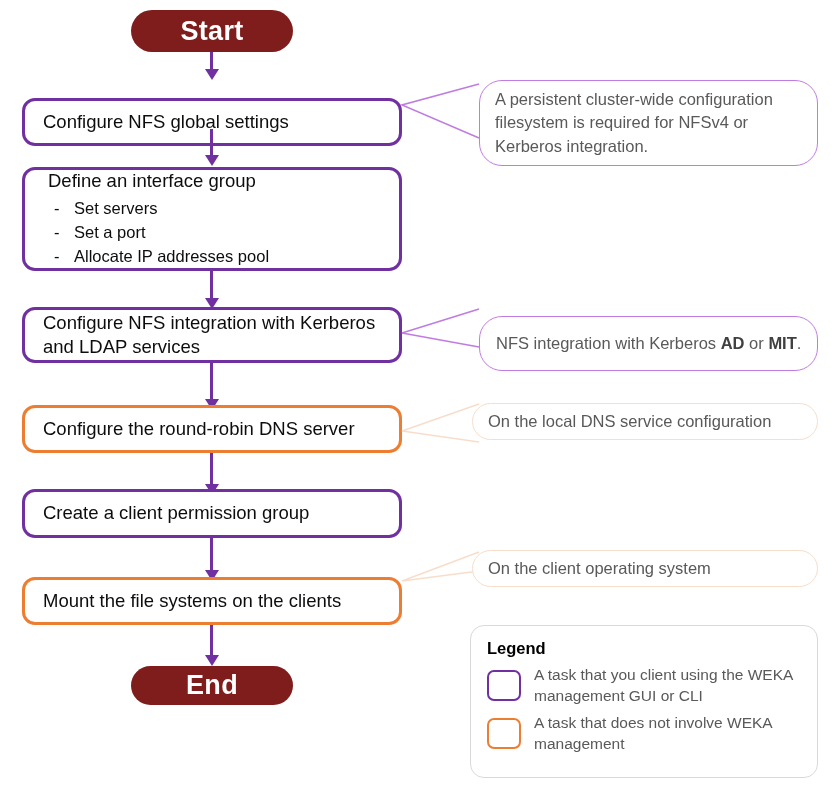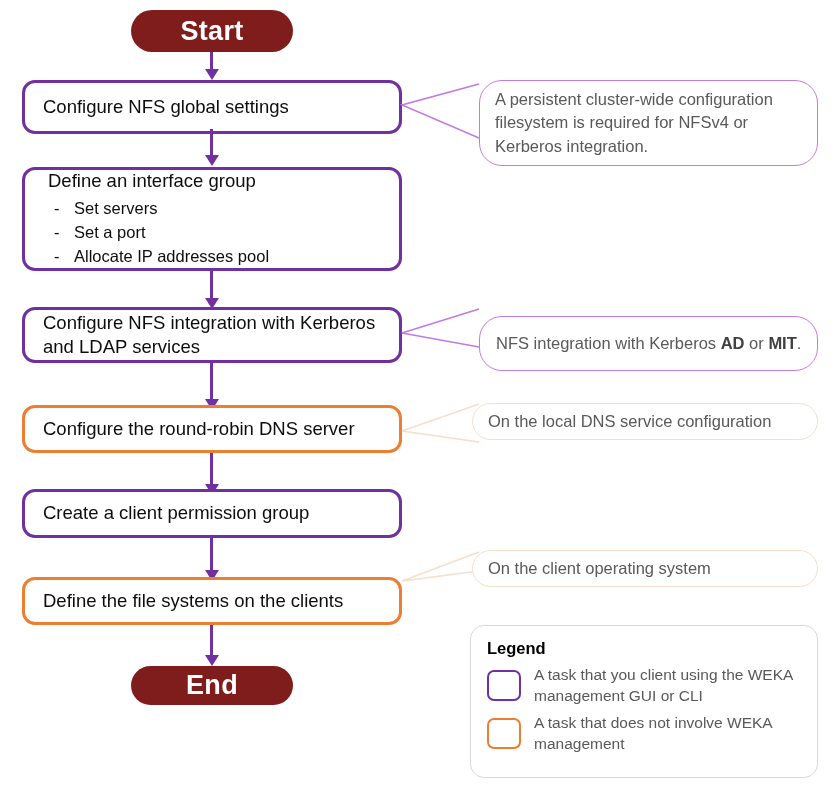--- a/index.html
+++ b/index.html
@@ -149,21 +149,21 @@
 
 <div id="canvas">
 
   <div class="pill" style="left:131px; top:10px; width:162px; height:42px;">
     <span>Start</span>
   </div>
 
   <div class="arrow" style="left:210px; top:52px; height:19px;"></div>
   <div class="arrowhead" style="left:205px; top:69px;"></div>
 
-  <div class="node purple" style="left:22px; top:80px; width:380px; height:54px;">
+  <div class="node purple" style="left:22px; top:98px; width:380px; height:48px;">
     <div class="title">Configure NFS global settings</div>
   </div>
 
   <div class="arrow" style="left:210px; top:129px; height:28px;"></div>
   <div class="arrowhead" style="left:205px; top:155px;"></div>
 
   <div class="node purple" style="left:22px; top:167px; width:380px; height:104px;padding-left:23px;">
     <div class="title">Define an interface group</div>
     <ul class="sublist">
       <li>Set servers</li>
@@ -190,21 +190,21 @@
   <div class="arrowhead" style="left:205px; top:484px;"></div>
 
   <div class="node purple" style="left:22px; top:489px; width:380px; height:49px;">
     <div class="title">Create a client permission group</div>
   </div>
 
   <div class="arrow" style="left:210px; top:538px; height:34px;"></div>
   <div class="arrowhead" style="left:205px; top:570px;"></div>
 
   <div class="node orange" style="left:22px; top:577px; width:380px; height:48px;">
-    <div class="title">Define the file systems on the clients</div>
+    <div class="title">Mount the file systems on the clients</div>
   </div>
 
   <div class="arrow" style="left:210px; top:625px; height:32px;"></div>
   <div class="arrowhead" style="left:205px; top:655px;"></div>
 
   <div class="pill" style="left:131px; top:666px; width:162px; height:39px;">
     <span>End</span>
   </div>
 
   <svg class="tail" style="left:400px; top:78px; width:85px; height:90px;" viewBox="0 0 85 90">

